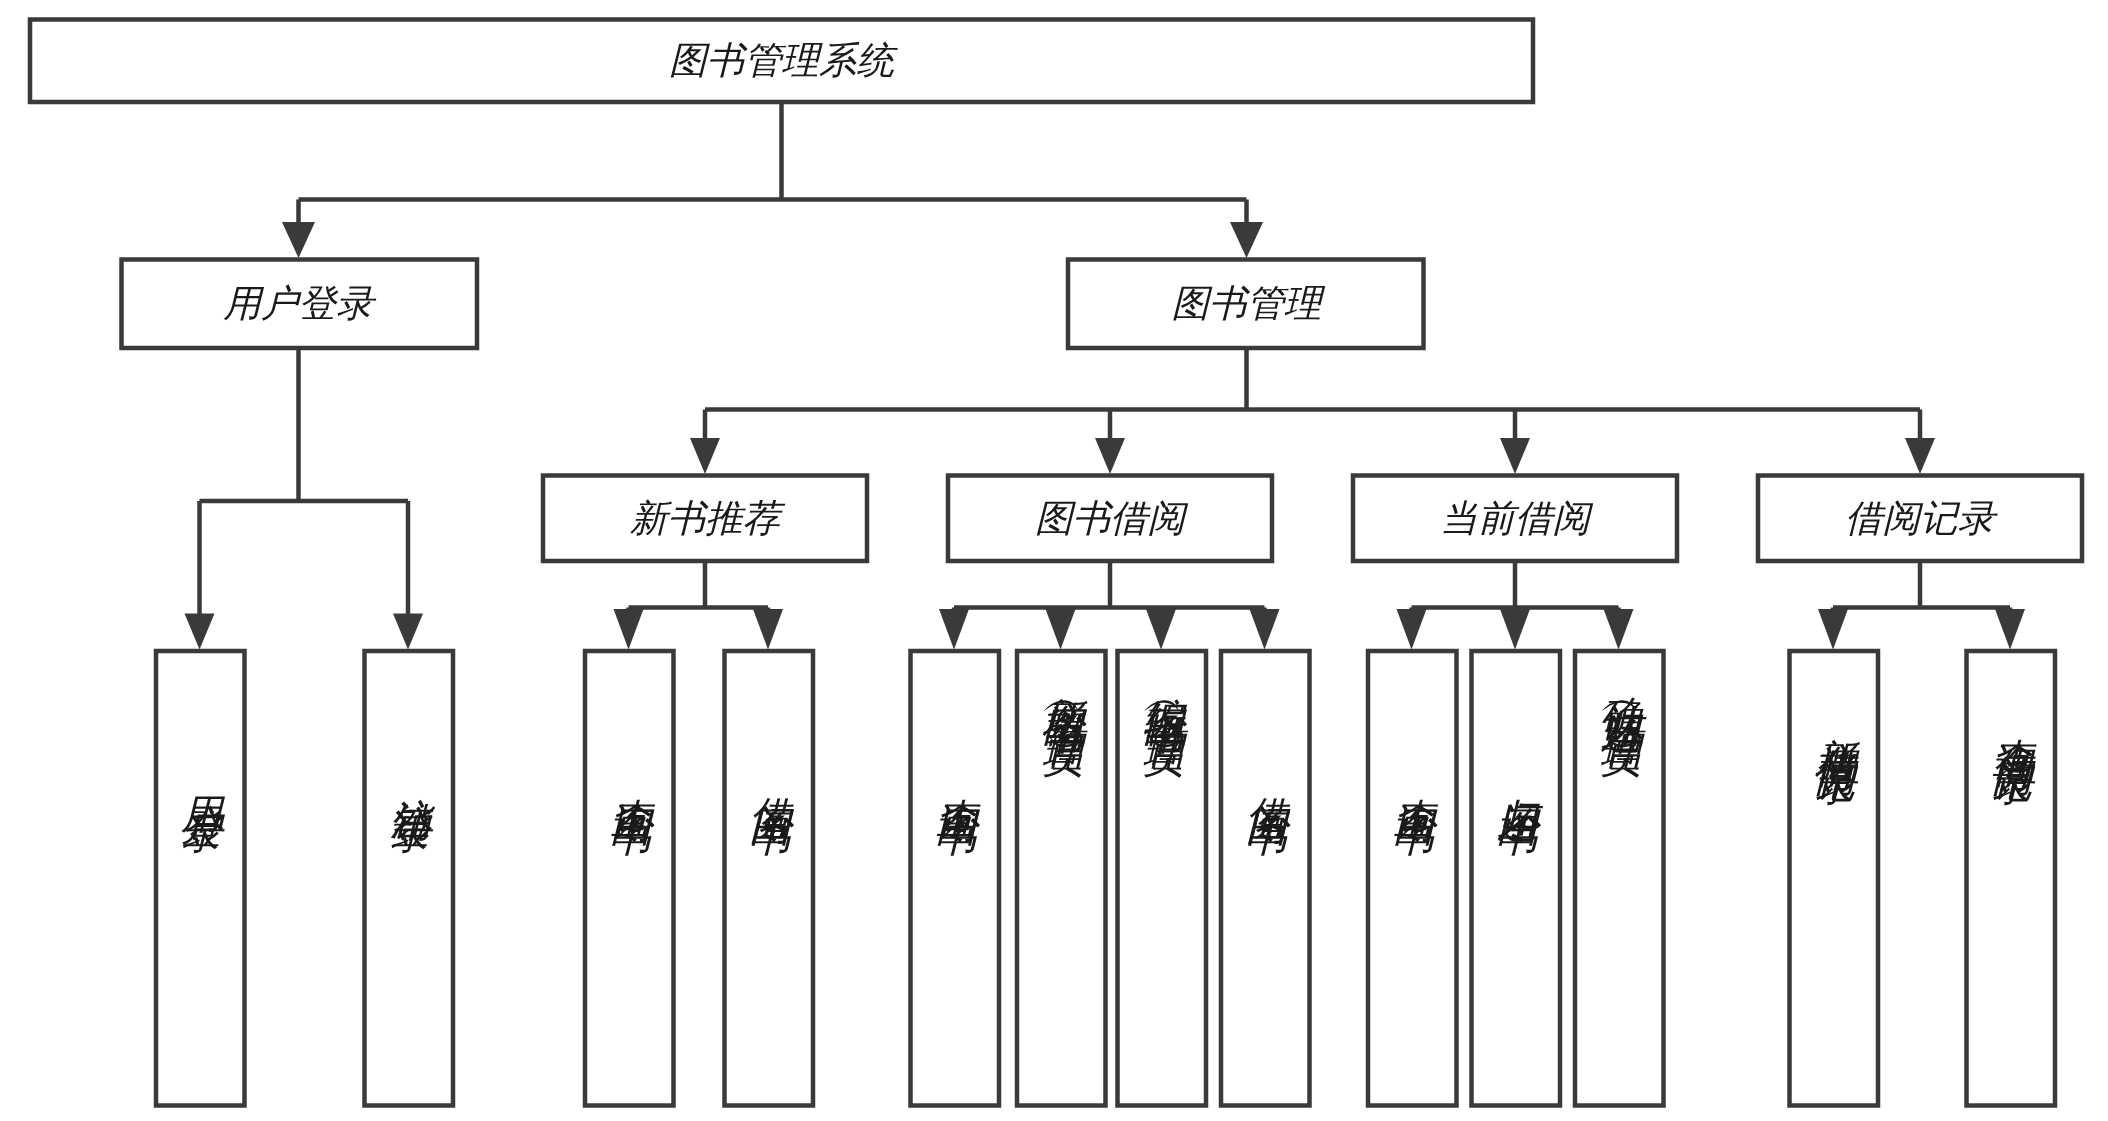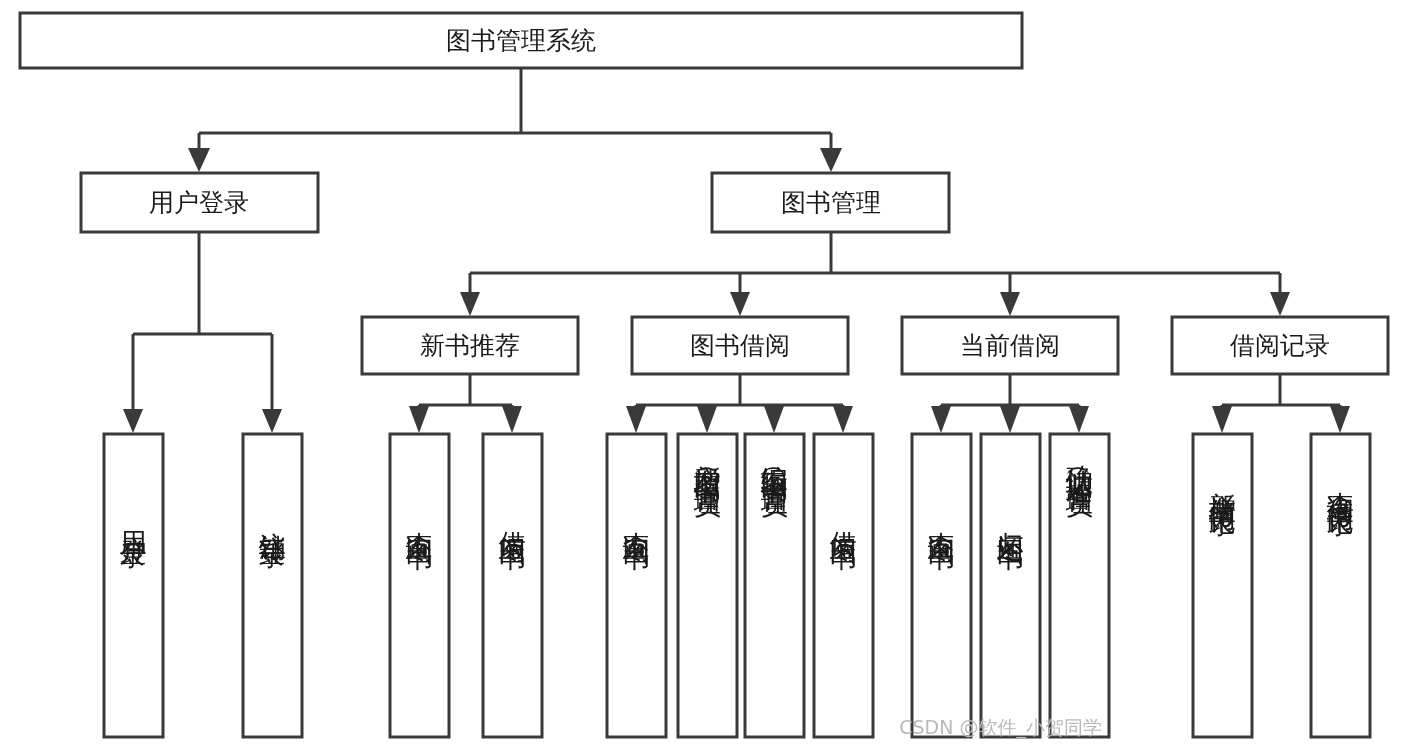--- a/index.html
+++ b/index.html
@@ -13,20 +13,21 @@
     font-family: "DejaVu Sans", "Liberation Sans", sans-serif;
     overflow: hidden;
     position: relative;
   }
   #diagram-root {
     position: absolute;
     left: 0;
     top: 0;
     width: 1112px;
     height: 747px;
+    font-style: italic;
   }
   svg.flow {
     display: block;
     width: 1405px;
     height: 747px;
   }
   .node-box {
     fill: #ffffff;
     stroke: #3a3a3a;
     stroke-width: 3;
@@ -251,15 +252,14 @@
     <span class="leaf-label">确认归还（管理员）</span>
   </div>
 
   <div class="leaf-label-wrap" style="left:1193px; top:470px; width:59px;">
     <span class="leaf-label">新增借阅记录</span>
   </div>
   <div class="leaf-label-wrap" style="left:1311px; top:470px; width:59px;">
     <span class="leaf-label">查询借阅记录</span>
   </div>
 
-  <div class="watermark">CSDN @软件_小贺同学</div>
 
 </div>
 
 </body></html>

